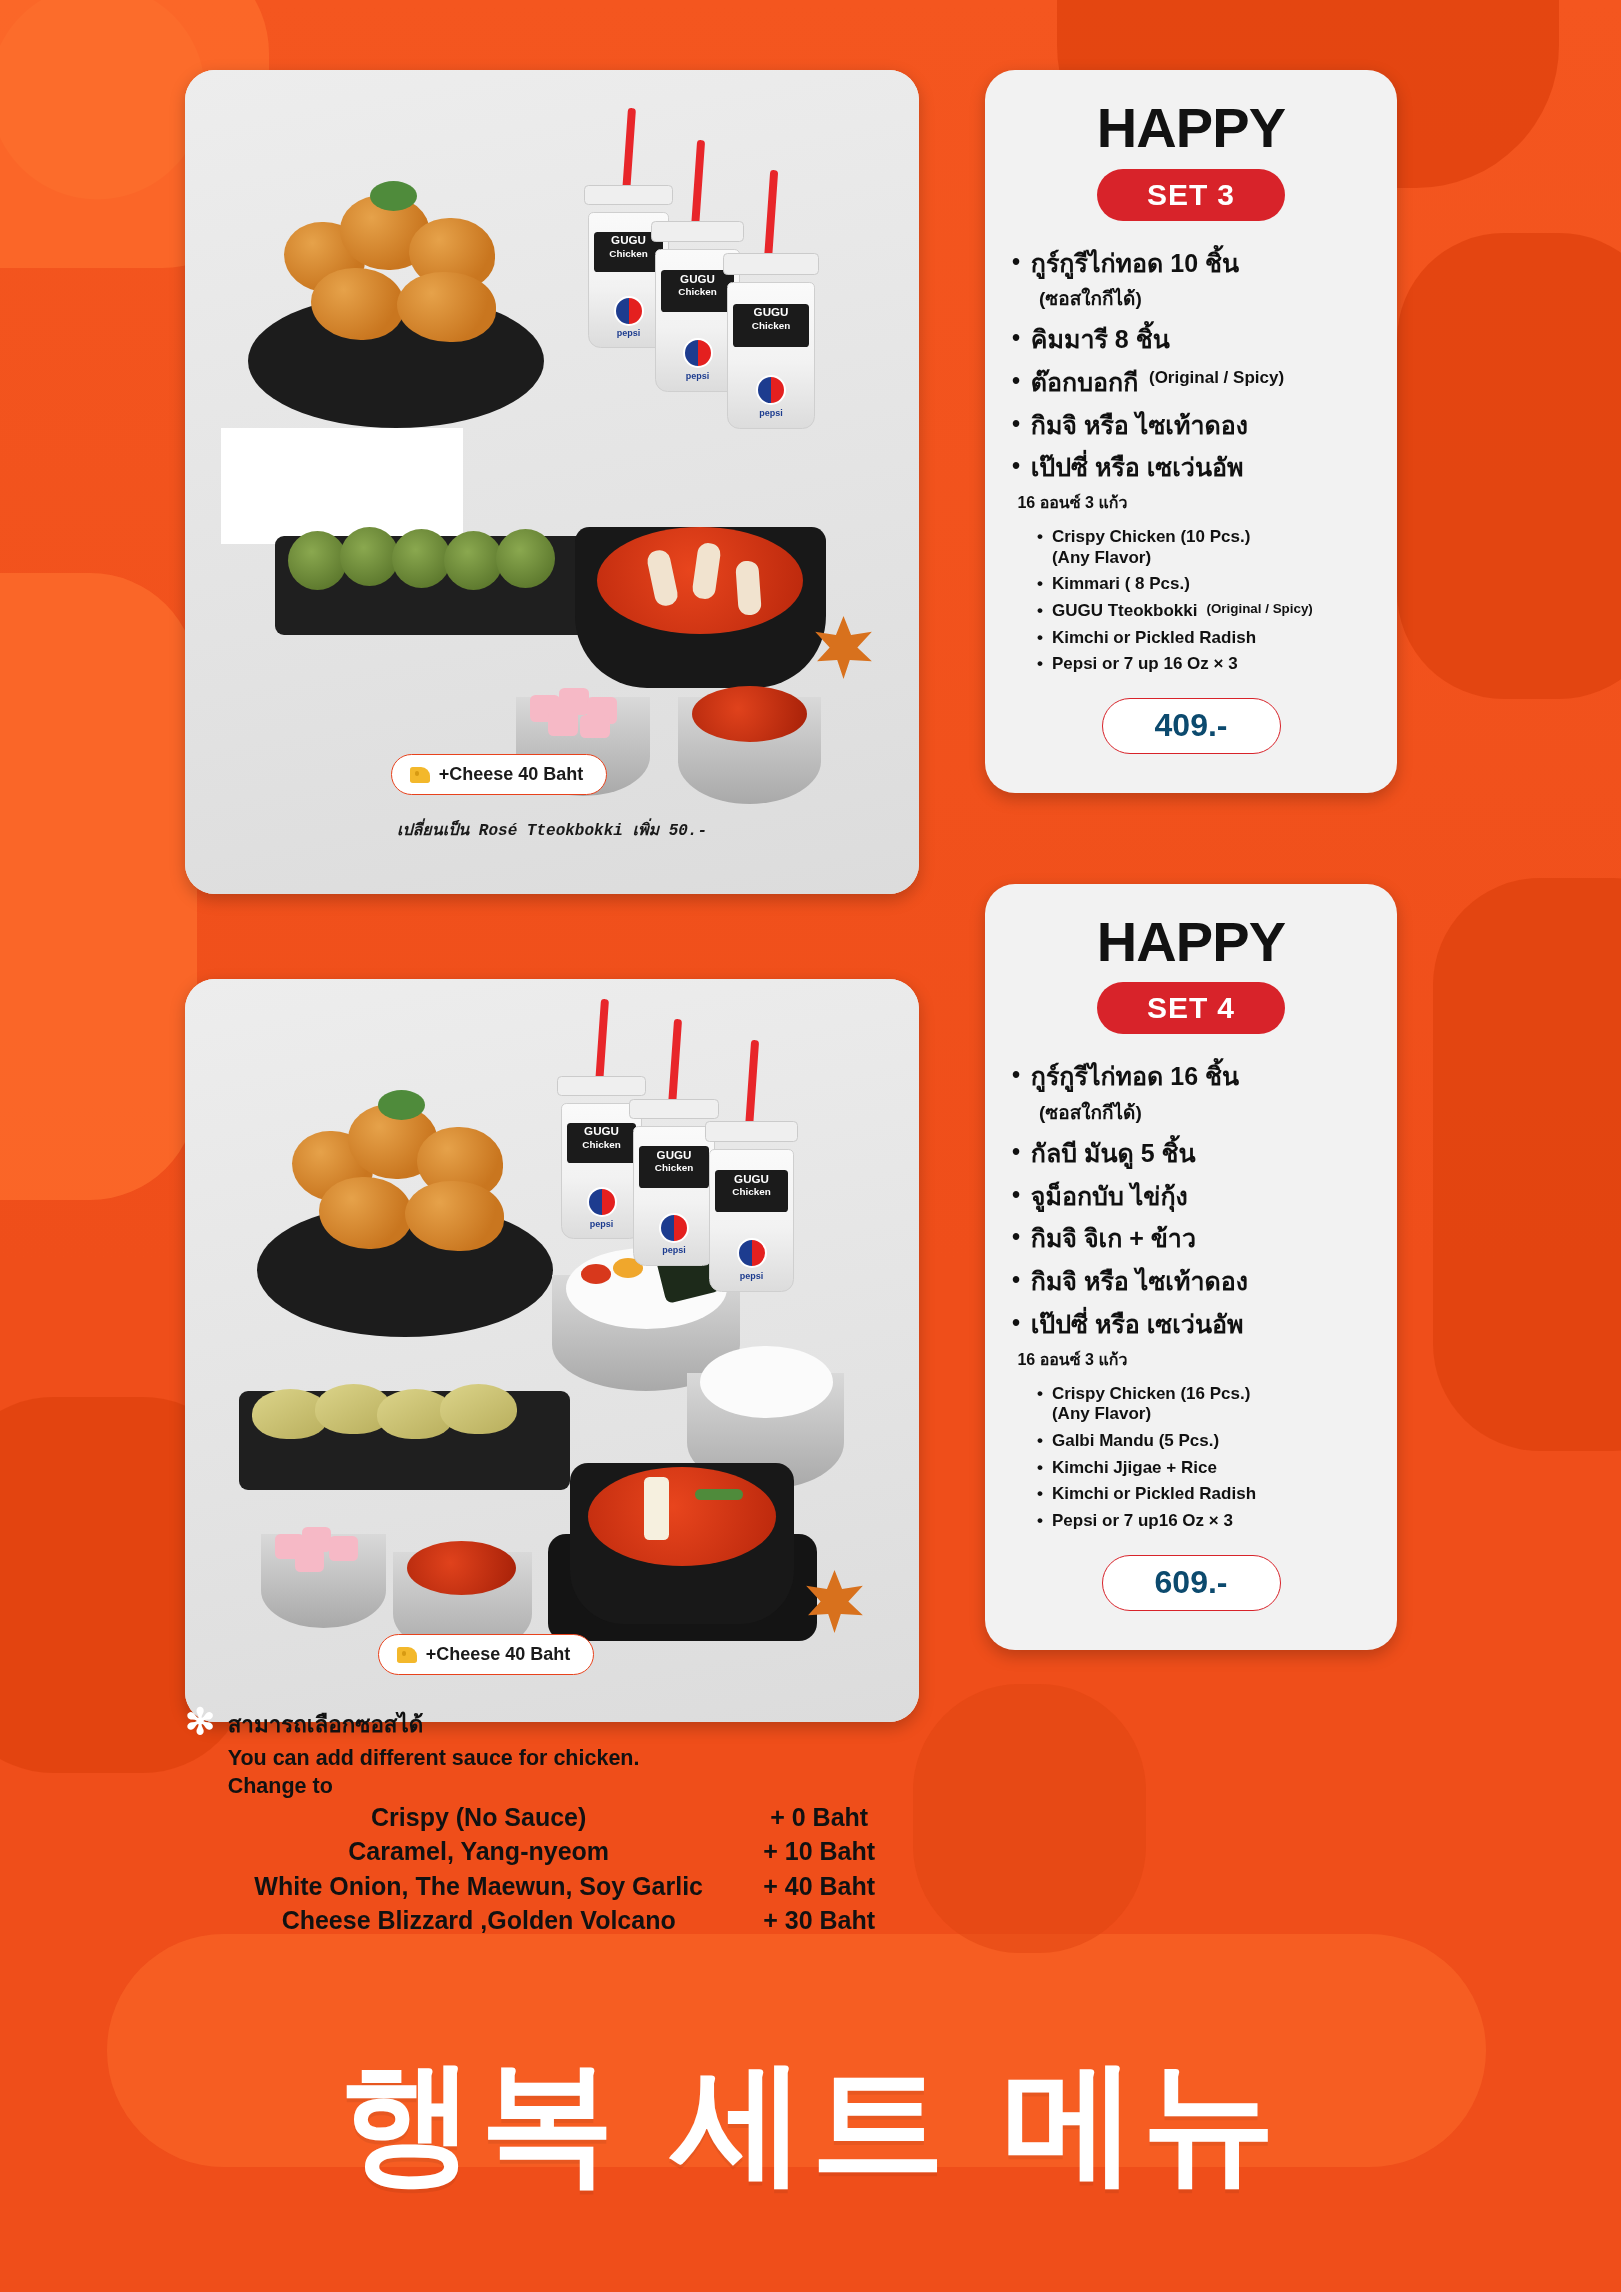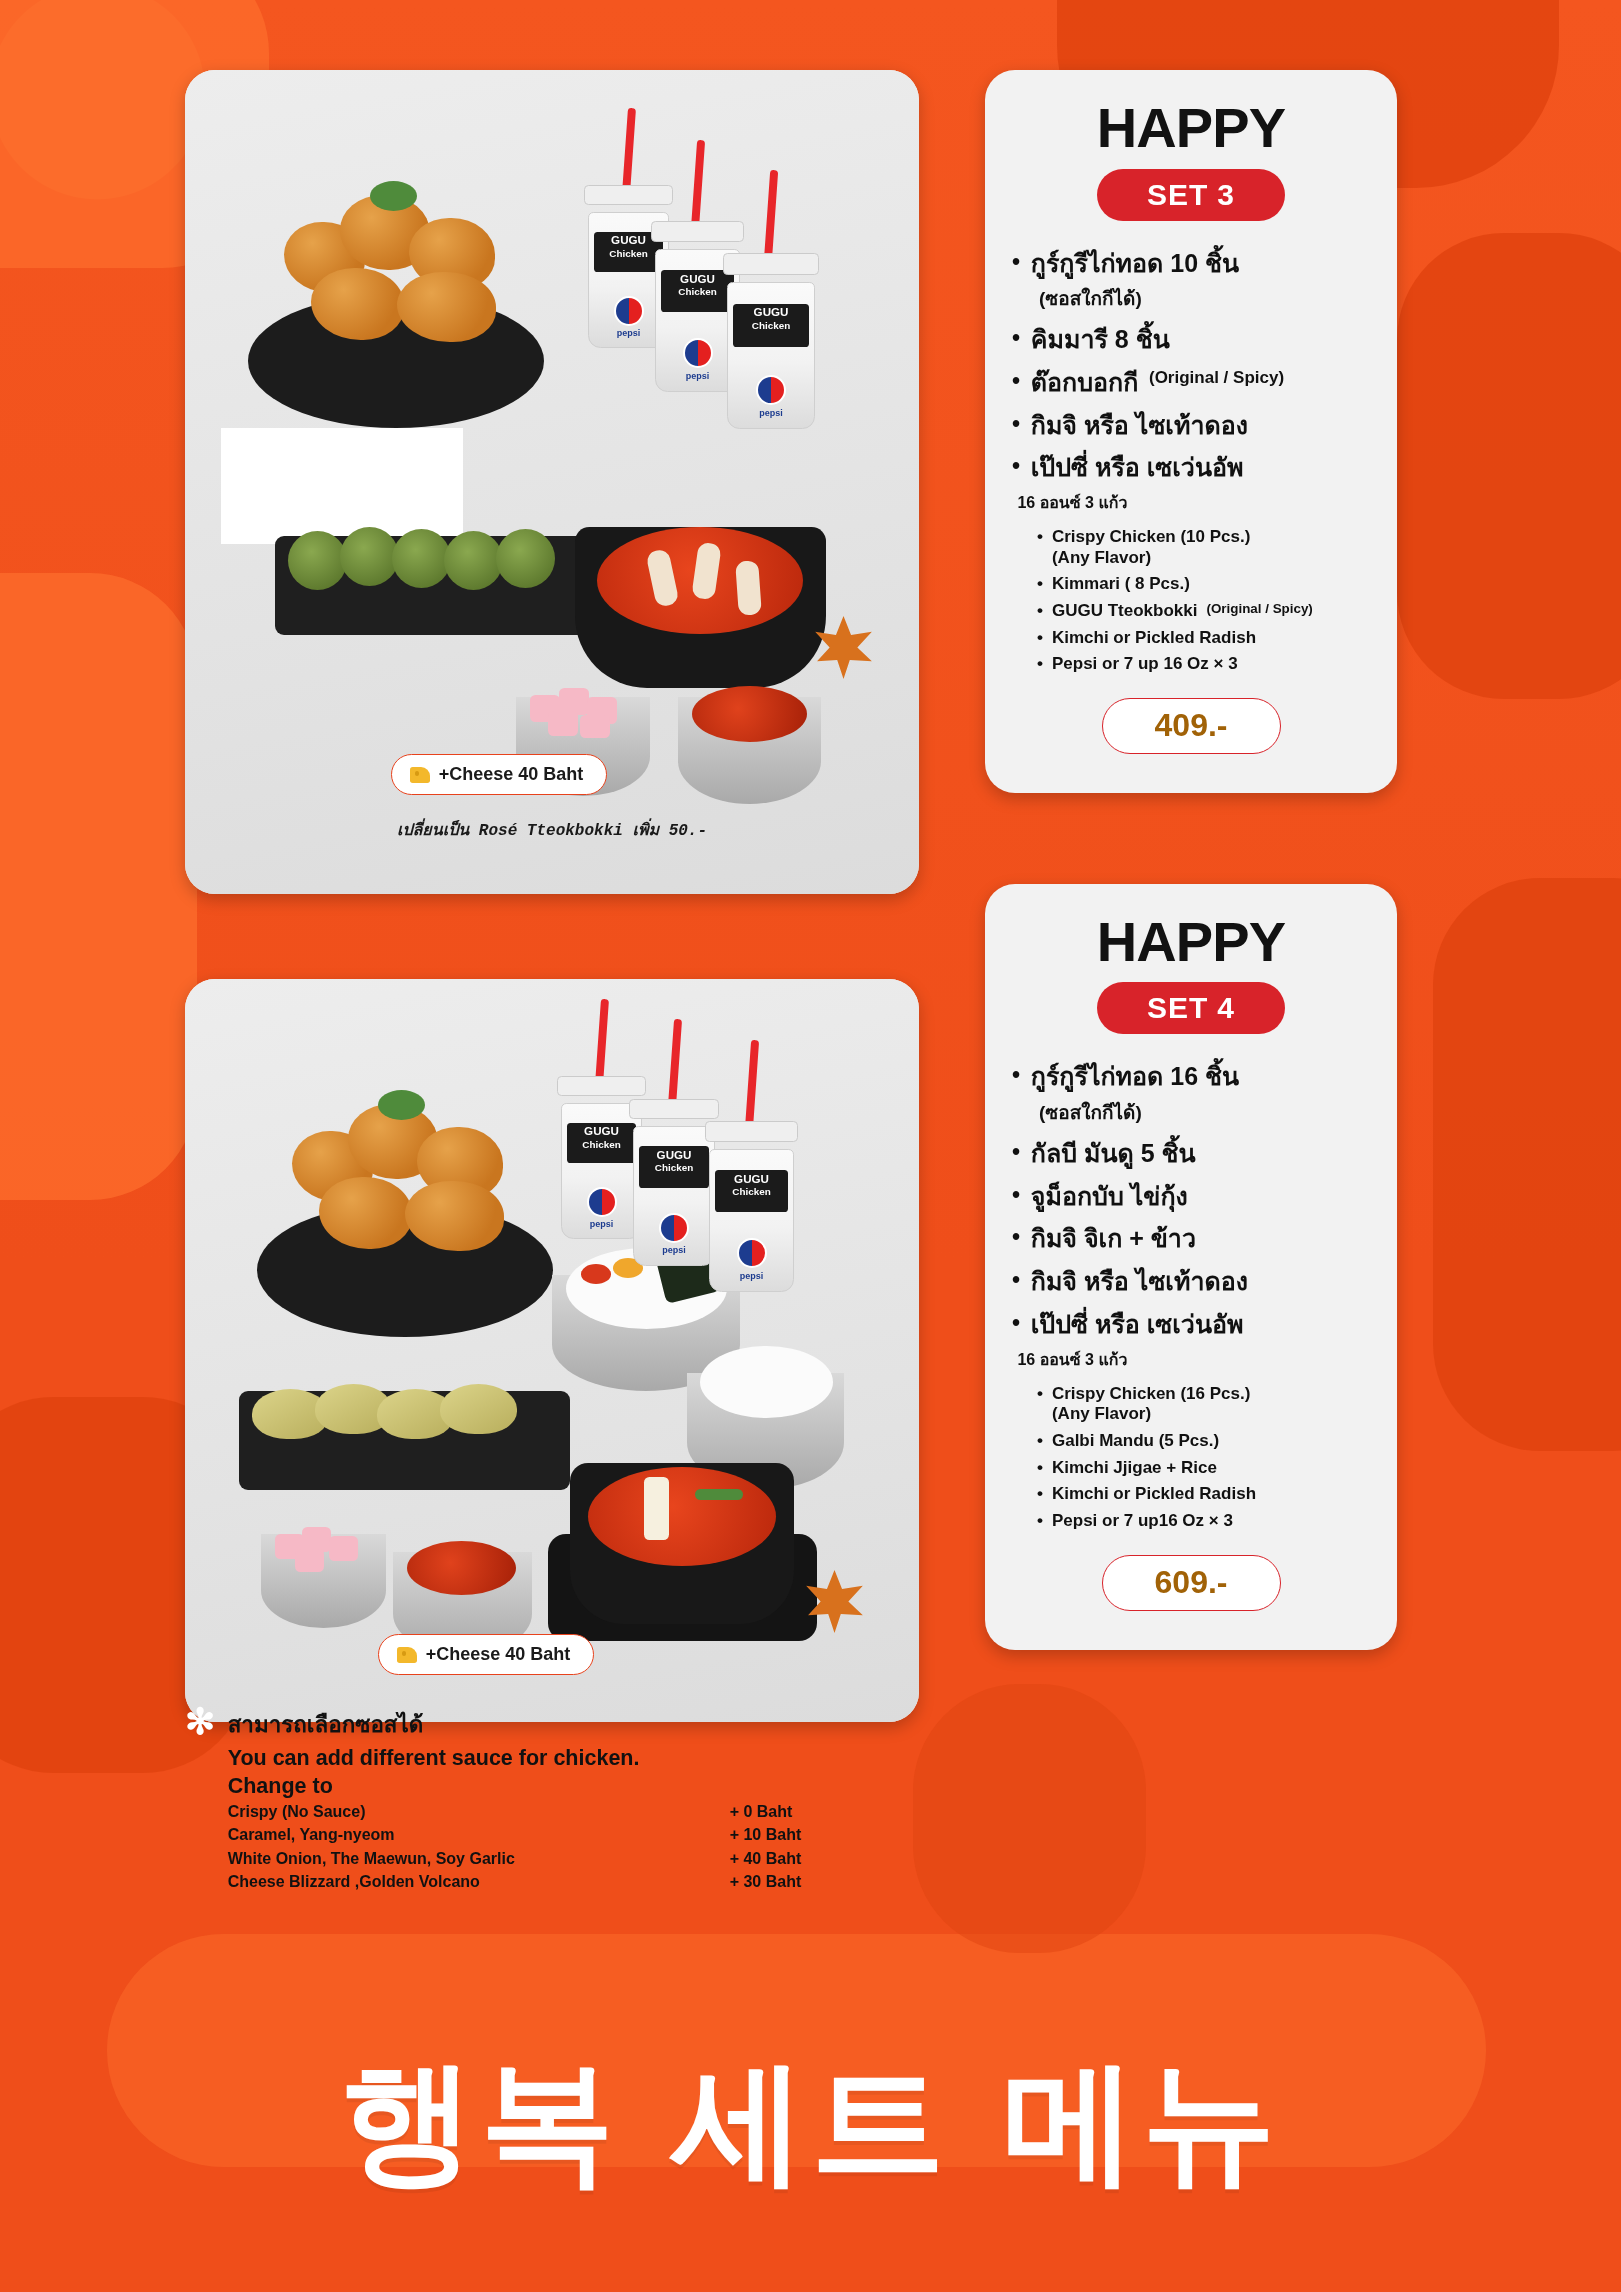--- a/index.html
+++ b/index.html
@@ -157,37 +157,37 @@
   }
   .en-item .small { font-weight: 700; font-size: 13.4px; }
 
   .price-pill {
     margin: 23px auto 0;
     width: 179px; height: 56px;
     background: #fff;
     border: 1.8px solid #d8232a;
     border-radius: 30px;
     display: flex; align-items: center; justify-content: center;
-    font-size: 32px; font-weight: 900; color: #a16207;
+    font-size: 32px; font-weight: 900; color: #0c4a6e;
   }
 
   
   .sauce-note {
     position: absolute;
     left: 185px; top: 1706px;
     width: 734px;
     color: #111;
   }
   .sauce-row { display: flex; }
   .asterisk { color: #fff; font-size: 36px; font-weight: 900; line-height: .9; margin-right: 12.5px; }
   .sauce-th { font-size: 22.4px; font-weight: 700; }
   .sauce-en { font-size: 21.5px; font-weight: 800; margin-top: 3.6px; }
   .sauce-change { font-size: 21.5px; font-weight: 800; margin-top: 3.6px; }
   .sauce-table { margin-top: 3.6px; }
-  .sauce-line { display: flex; font-size: 16px; font-weight: 800; margin-bottom: 5.4px; }
+  .sauce-line { display: flex; font-size: 25px; font-weight: 800; margin-bottom: 5.4px; text-align: center; }
   .sauce-name { width: 502px; }
   .sauce-price { width: 179px; }
 
   
   .footer-title {
     position: absolute;
     left: 0; right: 0; bottom: 79px;
     text-align: center;
     font-size: 134px;
     font-weight: 900;

